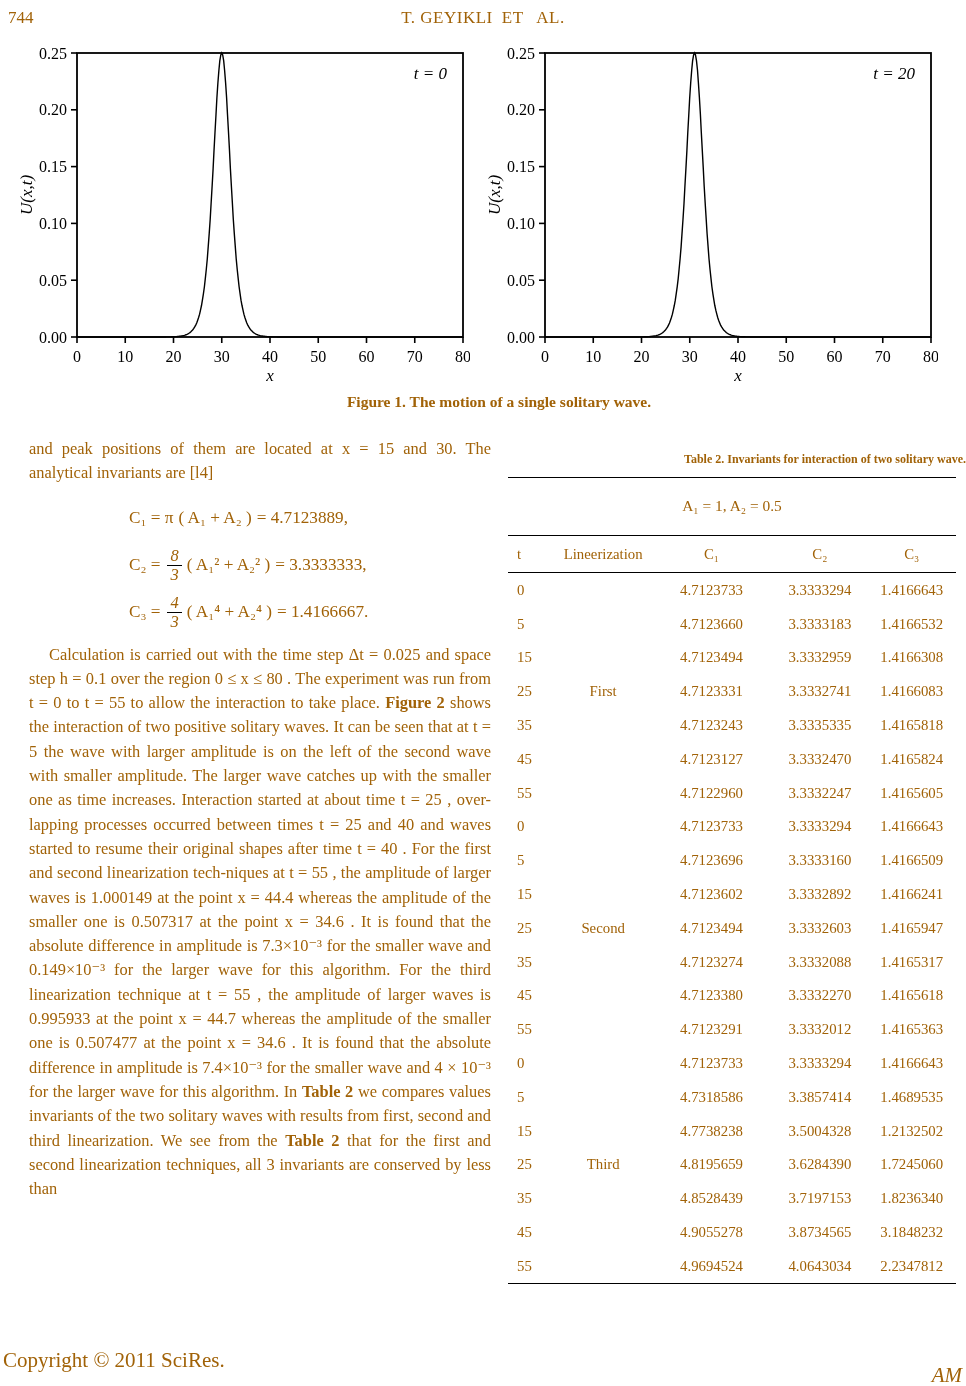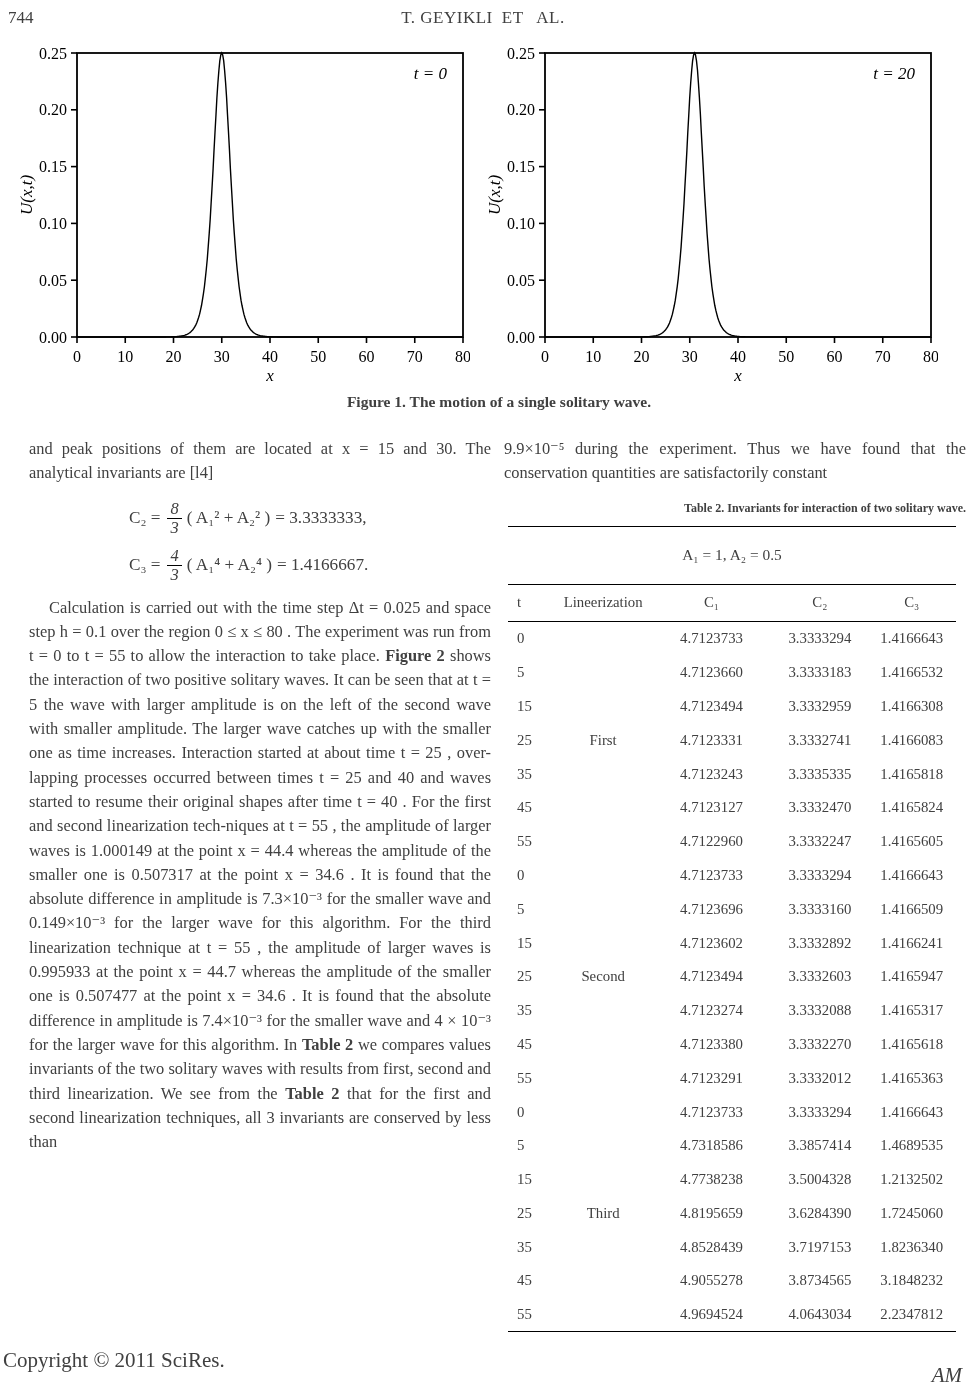--- a/index.html
+++ b/index.html
@@ -1,16 +1,16 @@
 <!DOCTYPE html>
 <html><head>
 <meta charset="utf-8">
 <style>
   html,body{margin:0;padding:0;background:#fff;}
-  .page{position:relative;width:966px;height:1386px;background:#ffffff;color:#404040;
+  .page{position:relative;width:966px;height:1386px;background:#ffffff;color:#a16207;
         font-family:"Liberation Serif","DejaVu Serif",serif;overflow:hidden;}
   .i{}
   .b{font-weight:bold;}
   
   .hdr{position:absolute;top:8px;left:0;width:100%;height:24px;font-size:17px;}
   .pageno{position:absolute;left:8px;top:0;}
   .runhead{position:absolute;left:0;top:0;width:100%;text-align:center;letter-spacing:.5px;}
   
   .plot{position:absolute;top:40px;width:452px;height:346px;}
   #plot0{left:18px;} #plot1{left:486px;}
@@ -138,20 +138,25 @@
       <text x="14" y="155" text-anchor="middle" class="axlab" transform="rotate(-90 14 155)">U(x,t)</text>
     </svg>
 
   <div class="caption">Figure 1. The motion of a single solitary wave.</div>
 
   <div id="colL" class="col">
     <p><span>and peak positions of them are located at </span><span class="i">x</span><span> = 15 and 30. The analytical invariants are [l4]</span></p>
 
     <div class="eqs">
       <div class="eq-row">
+        <span class="i">C₁ = π</span>
+        <span class="i">( A₁ + A₂ )</span>
+        <span>= 4.7123889,</span>
+      </div>
+      <div class="eq-row">
         <span class="i">C₂ =</span>
         <span class="frac">
             <span class="num">8</span>
             <span class="den">3</span>
           </span>
         <span class="i">( A₁² + A₂² )</span>
         <span>= 3.3333333,</span>
       </div>
       <div class="eq-row">
         <span class="i">C₃ =</span>
@@ -161,21 +166,20 @@
           </span>
         <span class="i">( A₁⁴ + A₂⁴ )</span>
         <span>= 1.4166667.</span>
       </div>
     </div>
 
     <p class="p-indent"><span>Calculation is carried out with the time step </span><span class="i">Δt</span><span> = 0.025 and space step </span><span class="i">h</span><span> = 0.1 over the region 0 ≤ </span><span class="i">x</span><span> ≤ 80 . The experiment was run from </span><span class="i">t</span><span> = 0 to </span><span class="i">t</span><span> = 55 to allow the interaction to take place. </span><span class="b">Figure 2</span><span> shows the interaction of two positive solitary waves. It can be seen that at </span><span class="i">t</span><span> = 5 the wave with larger amplitude is on the left of the second wave with smaller amplitude. The larger wave catches up with the smaller one as time increases. Interaction started at about time </span><span class="i">t</span><span> = 25 , over-lapping processes occurred between times </span><span class="i">t</span><span> = 25 and 40 and waves started to resume their original shapes after time </span><span class="i">t</span><span> = 40 . For the first and second linearization tech-niques at </span><span class="i">t</span><span> = 55 , the amplitude of larger waves is 1.000149 at the point </span><span class="i">x</span><span> = 44.4 whereas the amplitude of the smaller one is 0.507317 at the point </span><span class="i">x</span><span> = 34.6 . It is found that the absolute difference in amplitude is 7.3×10⁻³ for the smaller wave and 0.149×10⁻³ for the larger wave for this algorithm. For the third linearization technique at </span><span class="i">t</span><span> = 55 , the amplitude of larger waves is 0.995933 at the point </span><span class="i">x</span><span> = 44.7 whereas the amplitude of the smaller one is 0.507477 at the point </span><span class="i">x</span><span> = 34.6 . It is found that the absolute difference in amplitude is 7.4×10⁻³ for the smaller wave and 4 × 10⁻³ for the larger wave for this algorithm. In </span><span class="b">Table 2</span><span> we compares values invariants of the two solitary waves with results from first, second and third linearization. We see from the </span><span class="b">Table 2</span><span> that for the first and second linearization techniques, all 3 invariants are conserved by less than</span></p>
   </div>
 
   <div id="colR" class="col">
-    <p><span>9.9×10⁻⁵ during the experiment. Thus we have found that the conservation quantities are satisfactorily constant</span></p>
 
     <div class="tbl-title">Table 2. Invariants for interaction of two solitary wave.</div>
 
     <table class="t2">
       <thead>
         <tr class="span-row">
           <td colspan="5" class="i">A₁ = 1,  A₂ = 0.5</td>
         </tr>
         <tr class="head-row">
           <td class="i">t</td>

